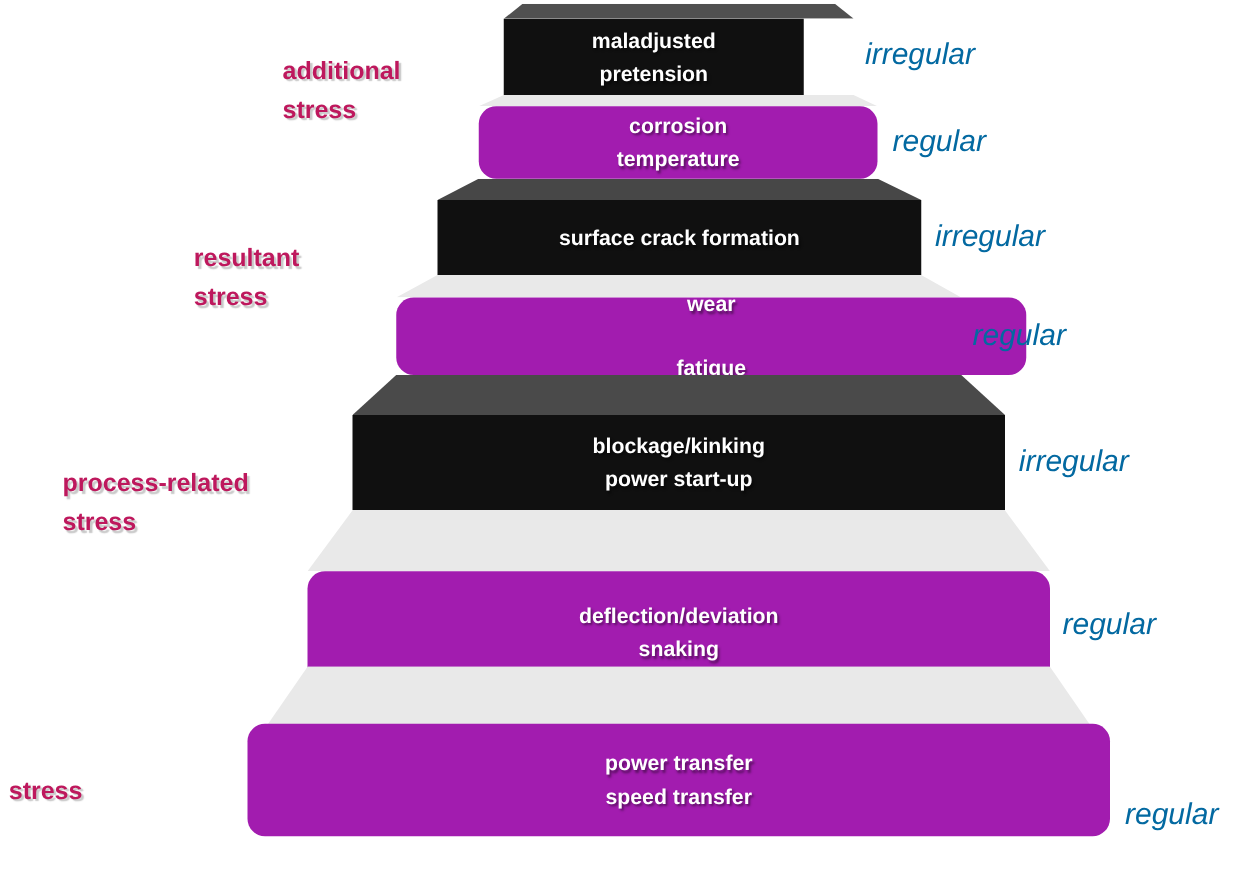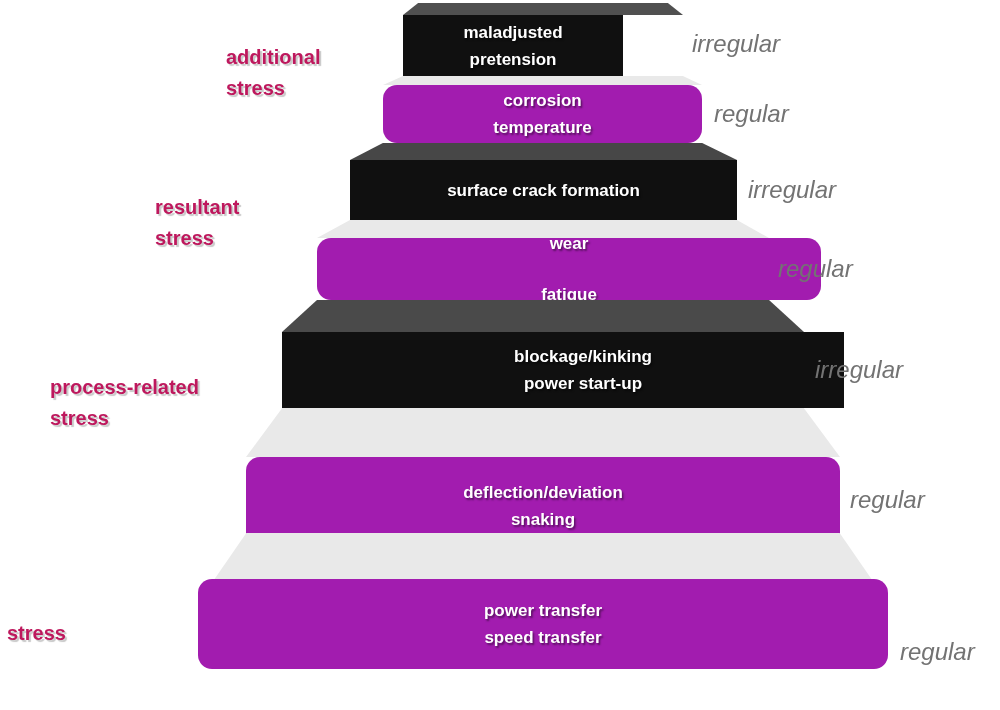--- a/index.html
+++ b/index.html
@@ -18,33 +18,33 @@
     display:flex;flex-direction:column;justify-content:center;align-items:center;
     text-align:center;
     color:#ffffff;font-weight:bold;font-size:17px;line-height:27px;
     text-shadow:1.5px 2px 2px rgba(0,0,0,0.45);
   }
   .riser.dark{background:#101010;}
   .riser.light{background:#a21caf;border-radius:14px;}
 
   .t1{left:403px;top:3px;width:280px;height:12px;background:#505050;
       clip-path:polygon(5.4% 0,94.6% 0,100% 100%,0 100%);}
-  .r1{left:403px;top:15px;width:220px;height:61px;}
+  .r1{left:403px;top:15px;width:240px;height:61px;}
   .t2{left:383px;top:76px;width:319px;height:9px;background:#ebebeb;
       clip-path:polygon(6.3% 0,94% 0,100% 100%,0 100%);}
   .r2{left:383px;top:85px;width:319px;height:58px;background:#a9a9a9;}
   .t3{left:350px;top:143px;width:387px;height:17px;background:#474747;
       clip-path:polygon(8.5% 0,91% 0,100% 100%,0 100%);}
   .r3{left:350px;top:160px;width:387px;height:60px;}
   .t4{left:317px;top:220px;width:452px;height:18px;background:#e9e9e9;
       clip-path:polygon(7.3% 0,92.9% 0,100% 100%,0 100%);}
   .r4{left:317px;top:238px;width:504px;height:62px;background:#b0b0b0;gap:24px;}
   .t5{left:282px;top:300px;width:522px;height:32px;background:#4a4a4a;
       clip-path:polygon(6.7% 0,93.3% 0,100% 100%,0 100%);}
-  .r5{left:282px;top:332px;width:522px;height:76px;padding-left:40px;}
+  .r5{left:282px;top:332px;width:522px;height:76px;}
   .t6{left:246px;top:408px;width:594px;height:49px;
       background:linear-gradient(100deg,#dcdcdc 6%,#e7e7e7 40%,#e4e4e4 100%);
       clip-path:polygon(6.1% 0,93.9% 0,100% 100%,0 100%);}
   .r6{left:246px;top:457px;width:594px;height:98px;background:#b4b4b4;}
   .t7{left:198px;top:533px;width:690px;height:70px;
       background:linear-gradient(100deg,#dedede 8%,#eaeaea 55%,#e4e4e4 100%);
       clip-path:polygon(7% 0,93% 0,100% 100%,0 100%);}
   .r7{left:198px;top:579px;width:690px;height:90px;background:#b0b0b0;}
 
   
@@ -54,21 +54,21 @@
     text-shadow:2px 2px 1px rgba(0,0,0,0.22);
     white-space:nowrap;
   }
   .ll1{left:226px;top:42px;}
   .ll2{left:155px;top:192px;}
   .ll3{left:50px;top:372px;}
   .ll4{left:7px;top:618px;}
 
   .right-label{
     position:absolute;
-    color:#737373;font-style:italic;font-size:24px;line-height:28px;
+    color:#0369a1;font-style:italic;font-size:24px;line-height:28px;
     white-space:nowrap;
   }
   .rl1{left:692px;top:30px;}
   .rl2{left:714px;top:100px;}
   .rl3{left:748px;top:176px;}
   .rl4{left:778px;top:255px;}
   .rl5{left:815px;top:356px;}
   .rl6{left:850px;top:486px;}
   .rl7{left:900px;top:638px;}
 </style>

